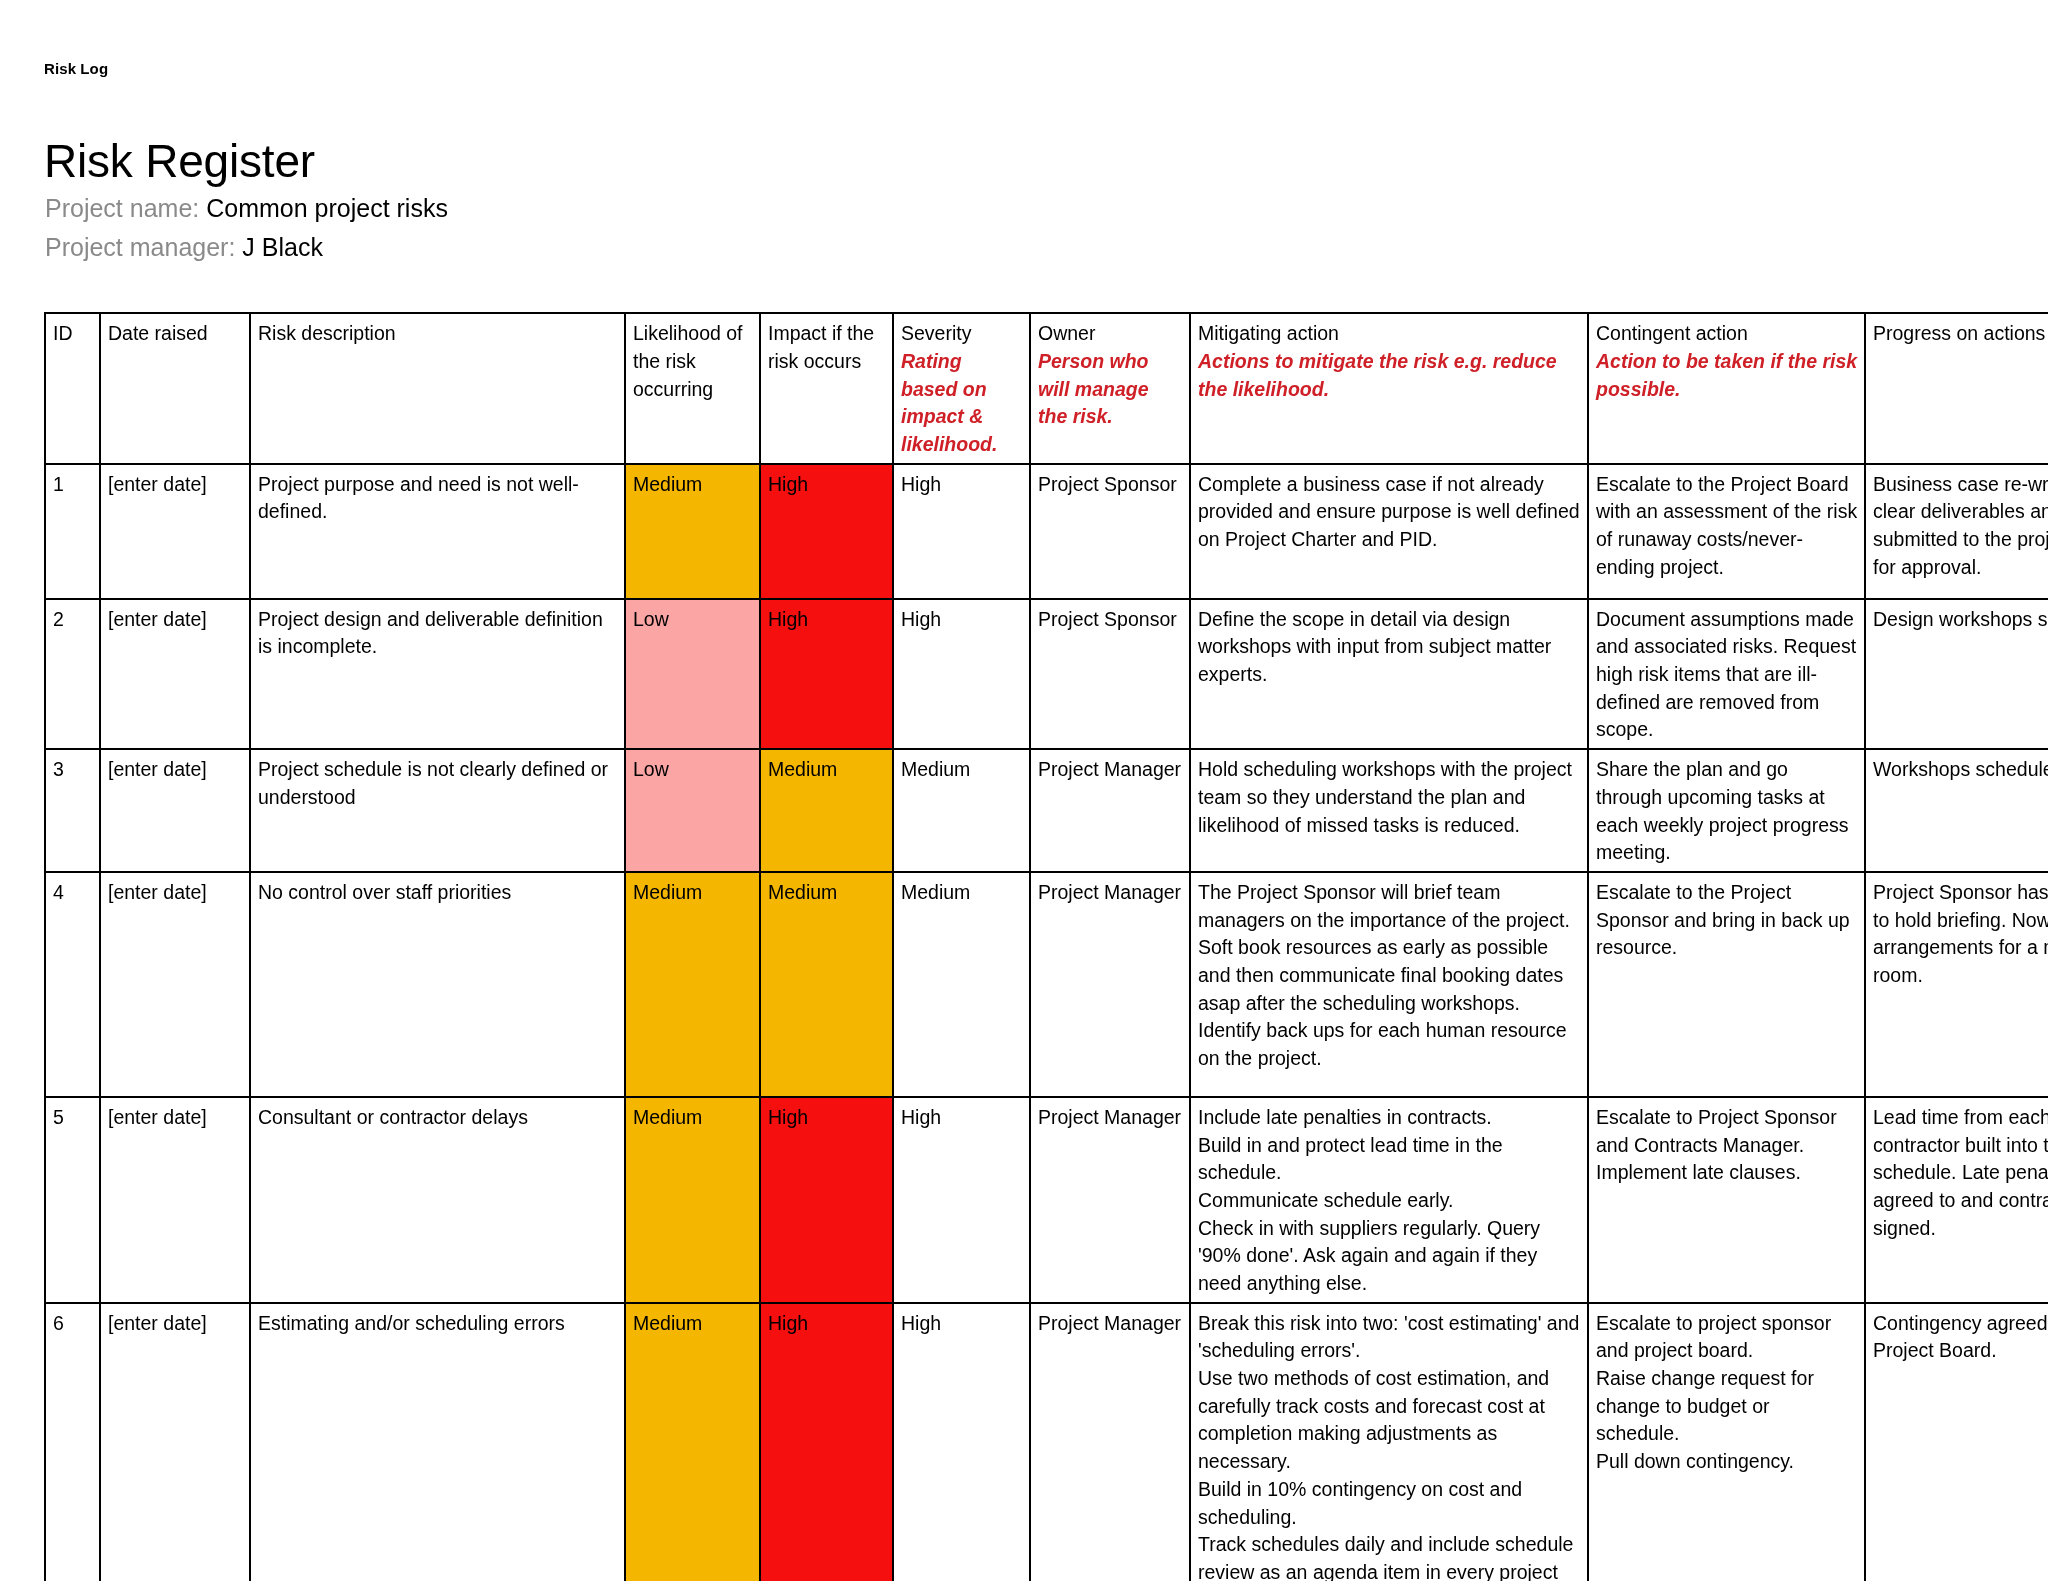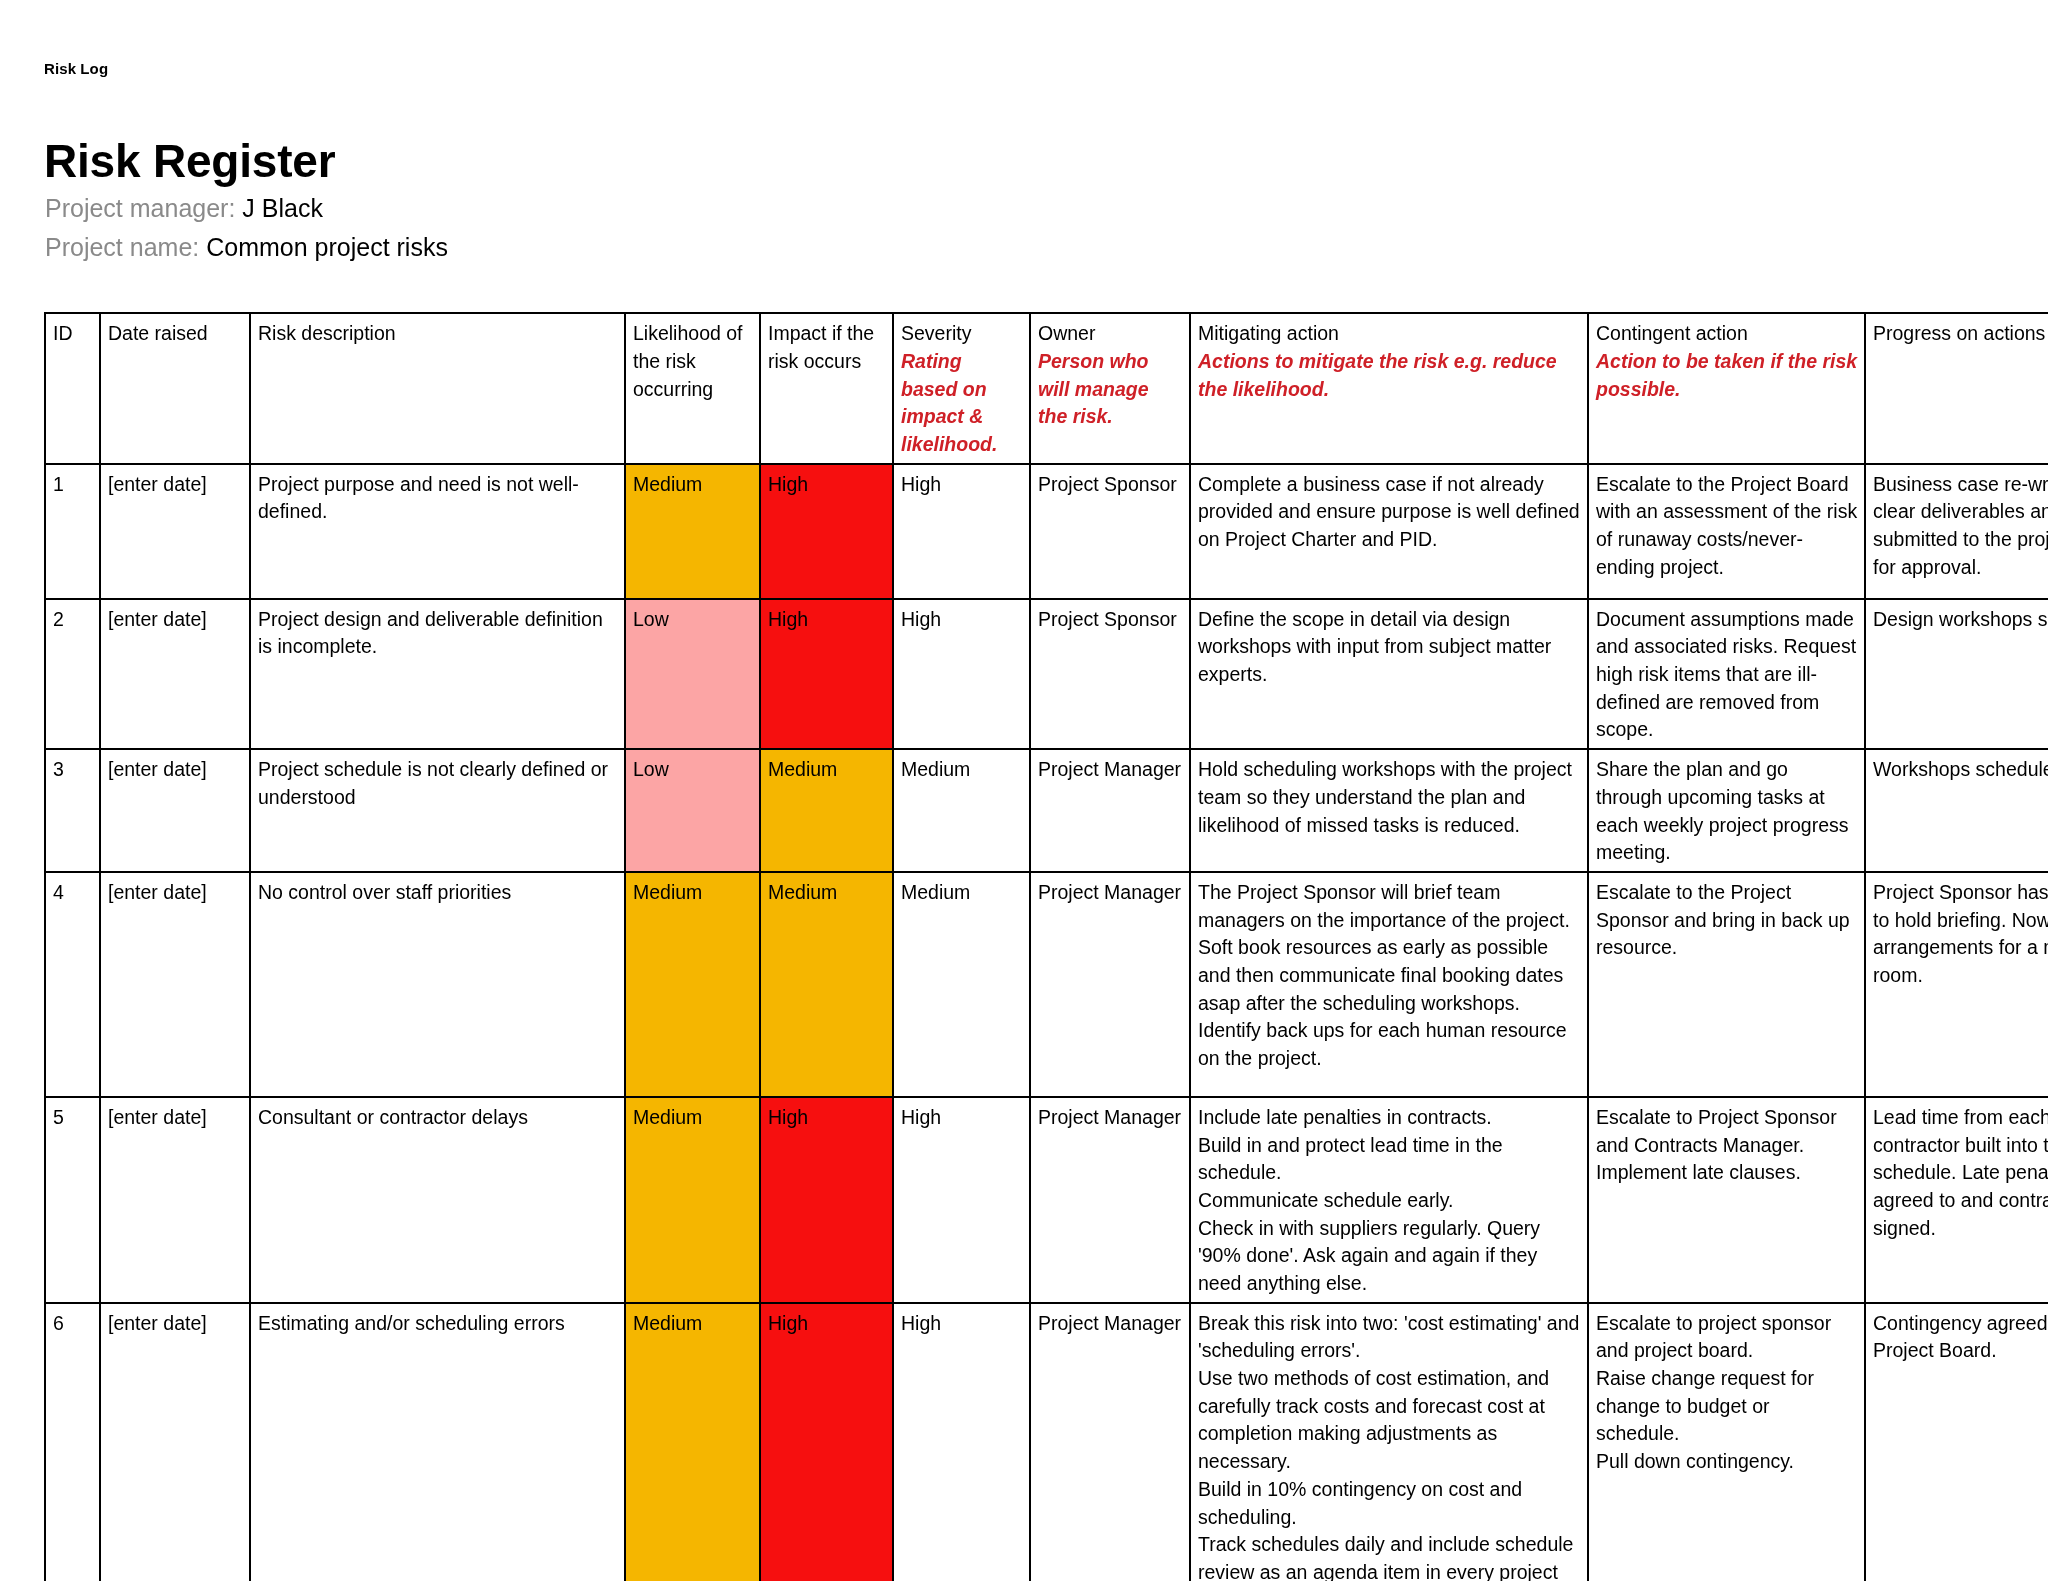--- a/index.html
+++ b/index.html
@@ -22,21 +22,21 @@
     padding: 40px 0 0 42px;
   }
   .doc-kicker {
     font-size: 15px;
     font-weight: bold;
     letter-spacing: .1px;
     margin: 20px 0 0 2px;
   }
   .doc-title {
     font-size: 46px;
-    font-weight: bold;
+    font-weight: normal;
     margin: 60px 0 0 2px;
     line-height: 1.05;
     letter-spacing: -0.2px;
   }
   .meta-line {
     font-size: 25px;
     margin: 9px 0 0 3px;
     line-height: 1.18;
   }
   .meta-label { color: #8a8a8a; }
@@ -91,27 +91,27 @@
 </head>
 <body>
 
 <div class="page">
 
   <div class="doc-kicker">Risk Log</div>
 
   <h1 class="doc-title">Risk Register</h1>
 
   <div class="meta-line">
+    <span class="meta-label">Project name:</span>
+    <span class="meta-value">Common project risks</span>
+  </div>
+
+  <div class="meta-line">
     <span class="meta-label">Project manager:</span>
     <span class="meta-value">J Black</span>
-  </div>
-
-  <div class="meta-line">
-    <span class="meta-label">Project name:</span>
-    <span class="meta-value">Common project risks</span>
   </div>
 
   <table class="risk-table">
     <thead>
       <tr>
         <th class="c-id">
           <span>ID</span>
         </th>
         <th class="c-date">
           <span>Date raised</span>

